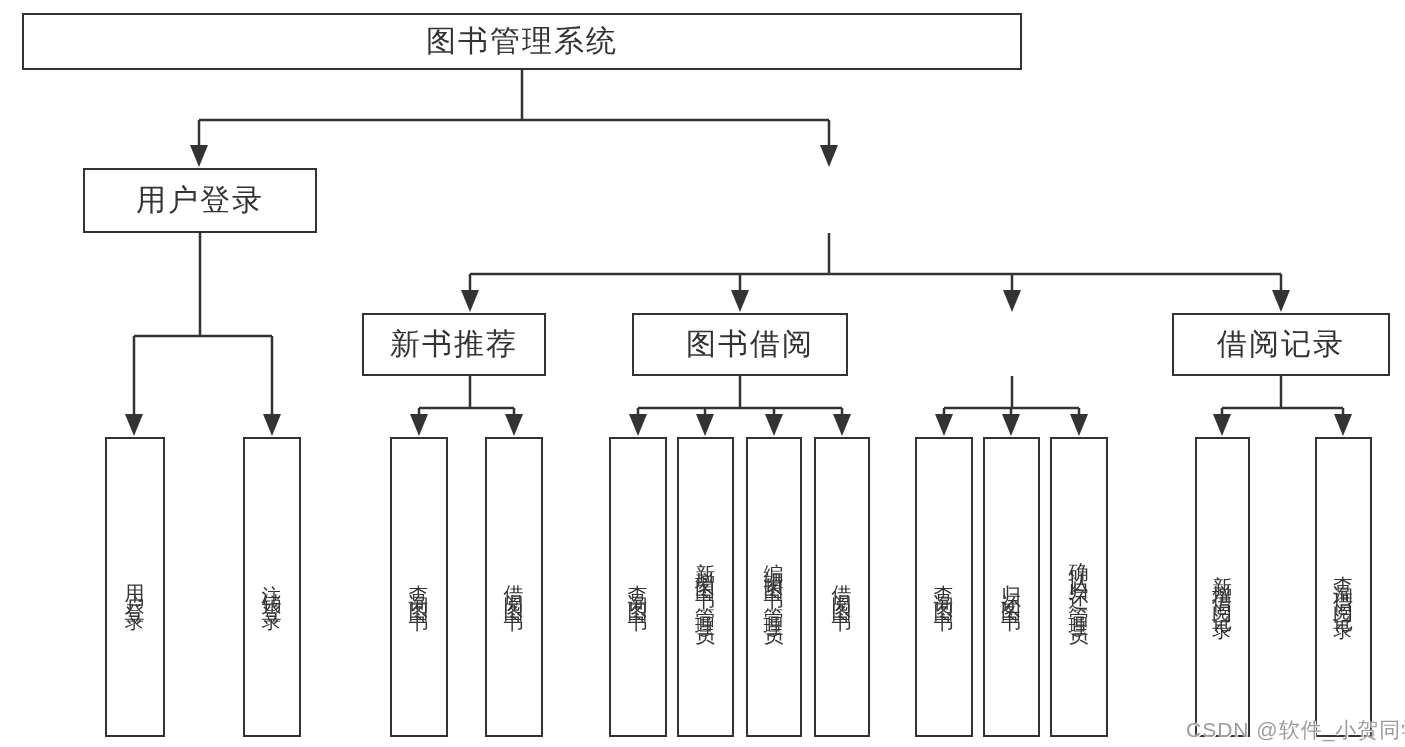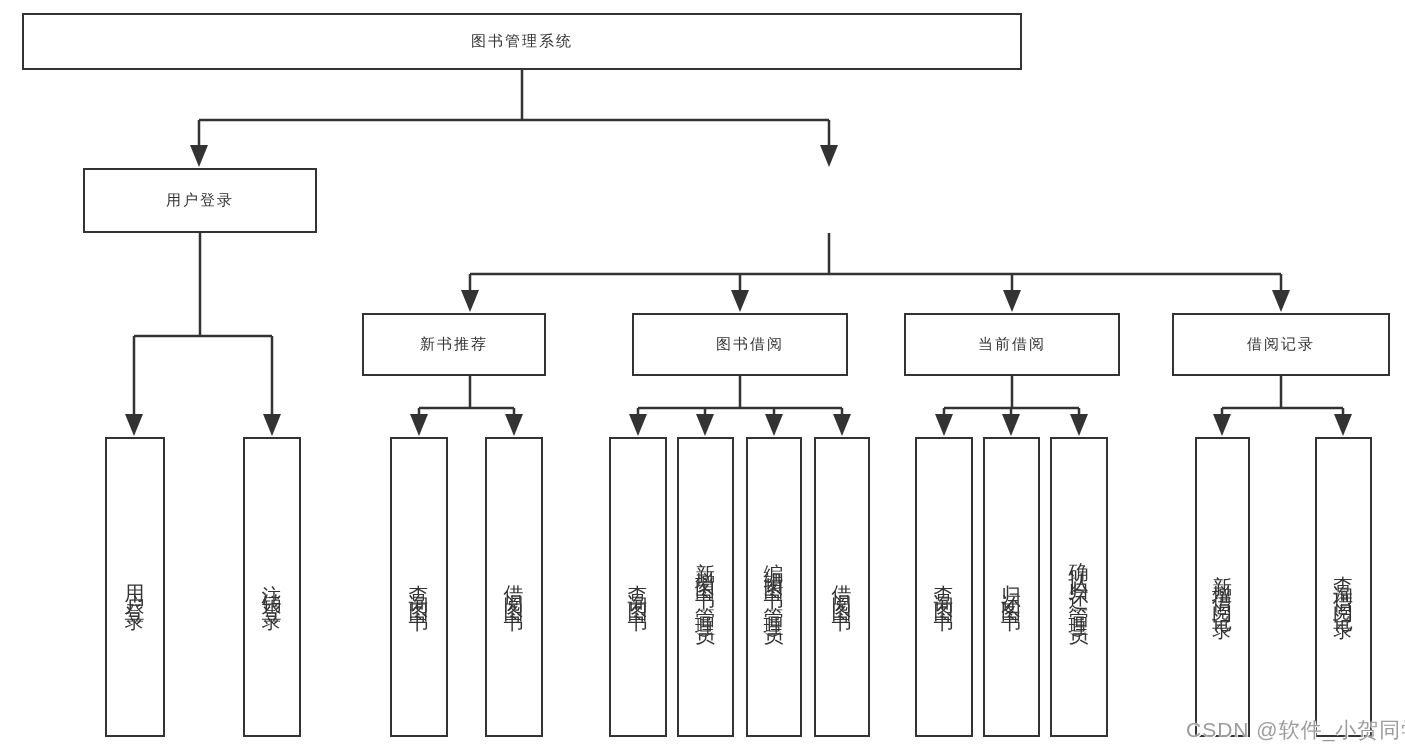--- a/index.html
+++ b/index.html
@@ -26,21 +26,21 @@
     box-sizing: border-box;
     background: #ffffff;
     border: 2.5px solid #333333;
     color: #333333;
     display: flex;
     align-items: center;
     justify-content: center;
     z-index: 2;
   }
   .hlabel {
-    font-size: 15px;
+    font-size: 30px;
     letter-spacing: 2px;
     white-space: nowrap;
   }
   .vtext {
     writing-mode: vertical-rl;
     text-orientation: mixed;
     font-size: 20px;
     line-height: 1.1;
     letter-spacing: 9px;
     white-space: nowrap;
@@ -109,23 +109,20 @@
   <div class="box" style="left:83px;top:168px;width:234px;height:65px;">
     <span class="hlabel">用户登录</span>
   </div>
 
   <div class="box" style="left:362px;top:313px;width:184px;height:63px;">
     <span class="hlabel">新书推荐</span>
   </div>
   <div class="box" style="left:632px;top:313px;width:216px;height:63px;padding-left:20px;">
     <span class="hlabel">图书借阅</span>
   </div>
-  <div class="box" style="left:904px;top:313px;width:216px;height:63px;">
-    <span class="hlabel">当前借阅</span>
-  </div>
   <div class="box" style="left:1172px;top:313px;width:218px;height:63px;">
     <span class="hlabel">借阅记录</span>
   </div>
 
   <div class="box" style="left:105px;top:437px;width:60px;height:300px;">
     <span class="vtext">用户登录</span>
   </div>
   <div class="box" style="left:243px;top:437px;width:58px;height:300px;">
     <span class="vtext">注销登录</span>
   </div>

